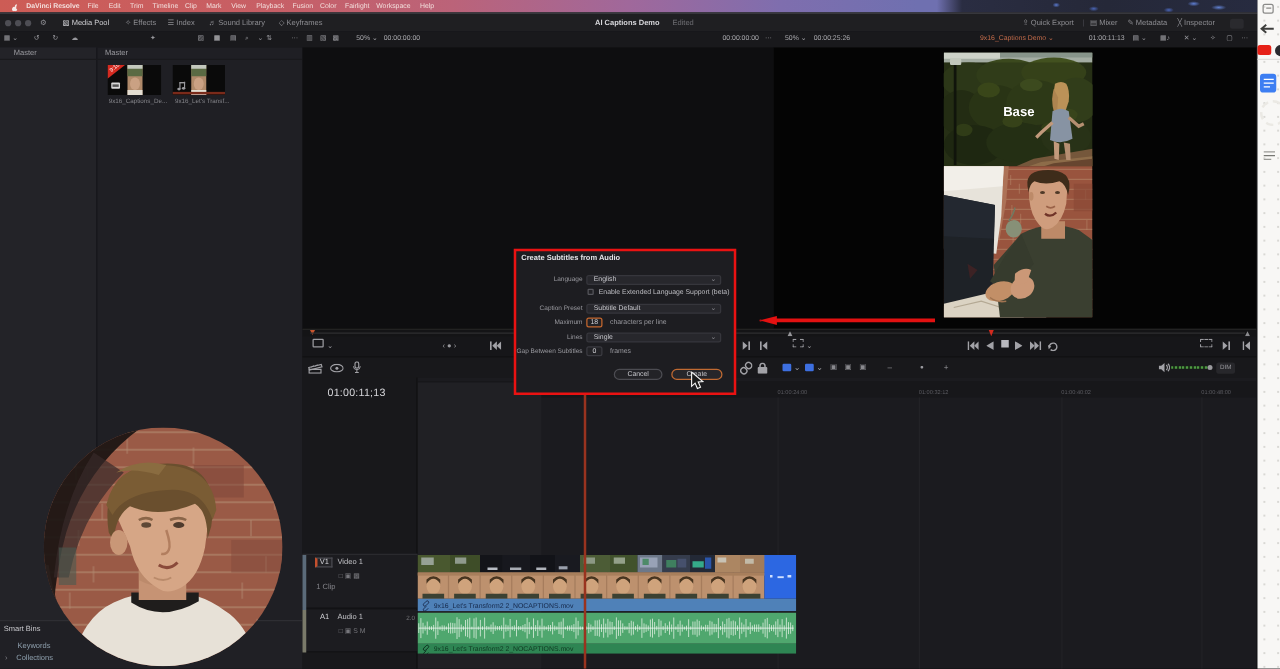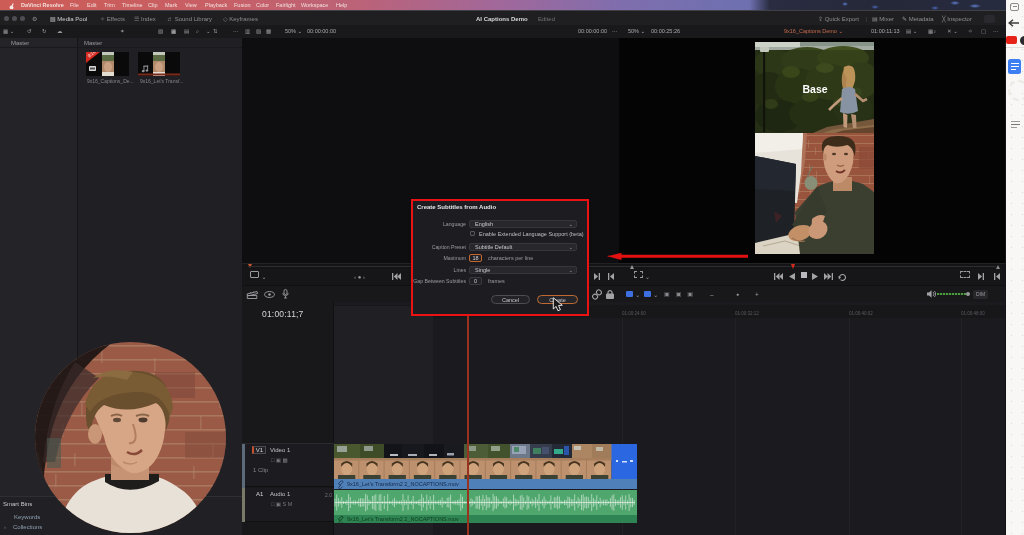--- a/index.html
+++ b/index.html
@@ -389,21 +389,21 @@
 <span class="abs" style="left:401px;top:6px">01:00:32:12</span>
 <span class="abs" style="left:515px;top:6px">01:00:40:02</span>
 <span class="abs" style="left:627px;top:6px">01:00:48:00</span>
 </div>
 <div class="abs" style="left:622px;top:318px;width:1px;height:217px;background:#222226"></div>
     <div class="abs" style="left:735px;top:318px;width:1px;height:217px;background:#222226"></div>
     <div class="abs" style="left:849px;top:318px;width:1px;height:217px;background:#222226"></div>
     <div class="abs" style="left:961px;top:318px;width:1px;height:217px;background:#222226"></div>
     <div class="abs" style="left:334px;top:306px;width:99px;height:229px;background:#202024"></div>
     <div id="headercol" class="abs"></div>
-<div id="bigtc" class="abs">01:00:11;7</div>
+<div id="bigtc" class="abs">01:00:11;13</div>
 
 <div class="thdr" style="top:442.5px;height:44.5px;border-top:1px solid #2a2a2e;border-bottom:1px solid #101013">
 <div class="abs" style="left:0;top:0;width:2.5px;height:44.5px;background:#5b6b7a"></div>
 <div class="abs" style="left:10px;top:2px;width:14px;height:8px;background:#232327;border:1px solid #4a4a50;border-left:2px solid #c4502e;color:#d5d5d9;text-align:center;line-height:7px">V1</div>
 <div class="abs" style="left:28px;top:3px">Video 1</div>
 <div class="abs" style="left:29px;top:13px;color:#77777c;font-size:5.5px">□ ▣ ▩</div>
 <div class="abs" style="left:11px;top:23px;color:#85858a">1 Clip</div>
 </div>
 
 <div class="thdr" style="top:488px;height:33.5px;border-bottom:1px solid #101013">

